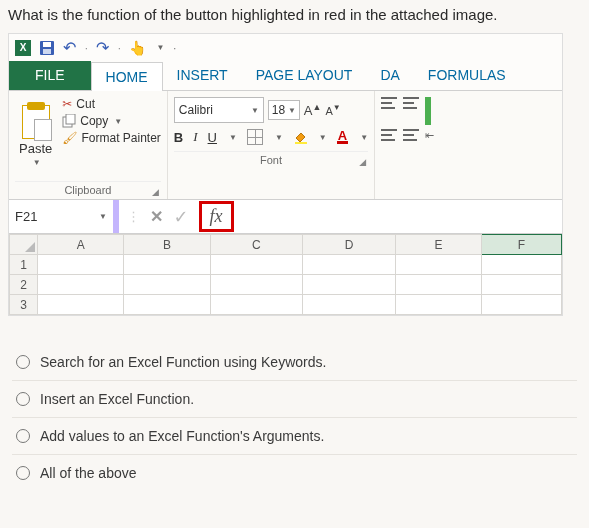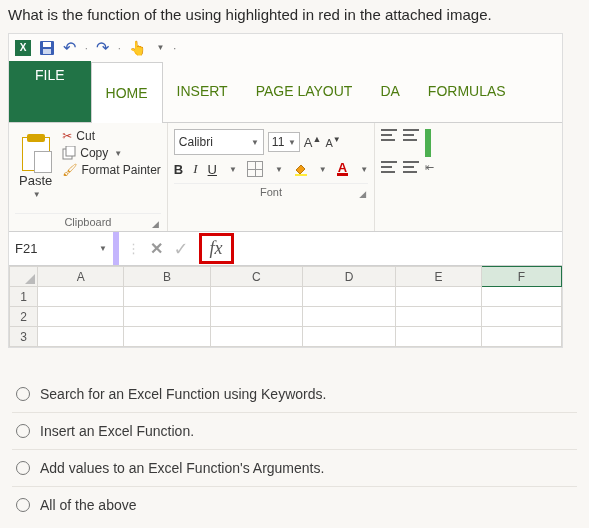--- a/index.html
+++ b/index.html
@@ -33,22 +33,22 @@
   .qat .xicon { width:16px; height:16px; background:#217346; display:flex; align-items:center; justify-content:center; color:#fff; font-size:10px; font-weight:bold; }
   .qat .sep { color:#888; font-size:11px; }
   .ribbon-tabs {
     display:flex;
     align-items: stretch;
     border-bottom:1px solid #d0d0d0;
     background:#fdfcfa;
     font-size:14px;
   }
   .ribbon-tabs .tab {
-    padding: 22px 14px;
-    color:#4d7c0f;
+    padding: 6px 14px;
+    color:#0369a1;
     cursor:pointer;
   }
   .ribbon-tabs .tab.file {
     background:#217346;
     color:#fff;
     font-weight:normal;
     padding:6px 26px;
   }
   .ribbon-tabs .tab.active {
     background:#fff;
@@ -166,21 +166,21 @@
     color:#3a3a3a;
   }
   .radio {
     width:14px; height:14px; border:1.5px solid #777; border-radius:50%; flex:0 0 auto;
   }
   svg { display:block; }
 </style>
 </head>
 <body>
 
-<div class="question">What is the function of the using highlighted in red in the attached image.</div>
+<div class="question">What is the function of the button highlighted in red in the attached image.</div>
 
 <div class="app-frame">
 
   <div class="qat">
     <span class="xicon">X</span>
     <span>
       <svg width="16" height="16">
           <rect x="1" y="1" width="14" height="14" fill="#3a5fb5" rx="1"></rect>
           <rect x="4" y="2" width="8" height="5" fill="#fff"></rect>
           <rect x="4" y="9" width="8" height="5" fill="#cdd8f0"></rect>
@@ -239,21 +239,21 @@
       </div>
     </div>
 
     <div class="group">
       <div class="font-top">
         <div class="font-name">
           <span>Calibri</span>
           <span class="dd">▼</span>
         </div>
         <div class="font-size">
-          <span>11</span>
+          <span>18</span>
           <span class="dd">▼</span>
         </div>
         <span class="aa">A<span style="font-size:9px;vertical-align:super;">▲</span></span>
         <span class="aa" style="font-size:11px;">A<span style="font-size:8px;vertical-align:super;">▼</span></span>
       </div>
       <div class="font-bot">
         <span class="bld">B</span>
         <span class="itl">I</span>
         <span class="und">U</span>
         <span class="dd">▼</span>

